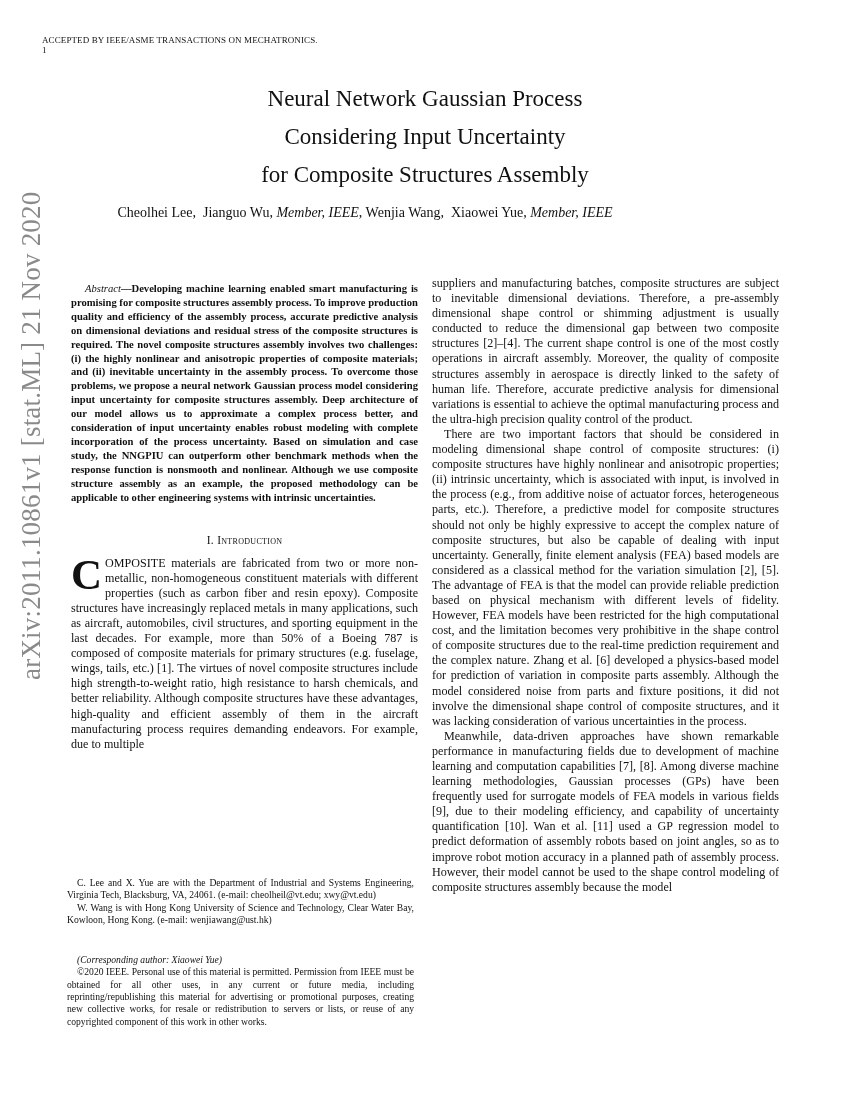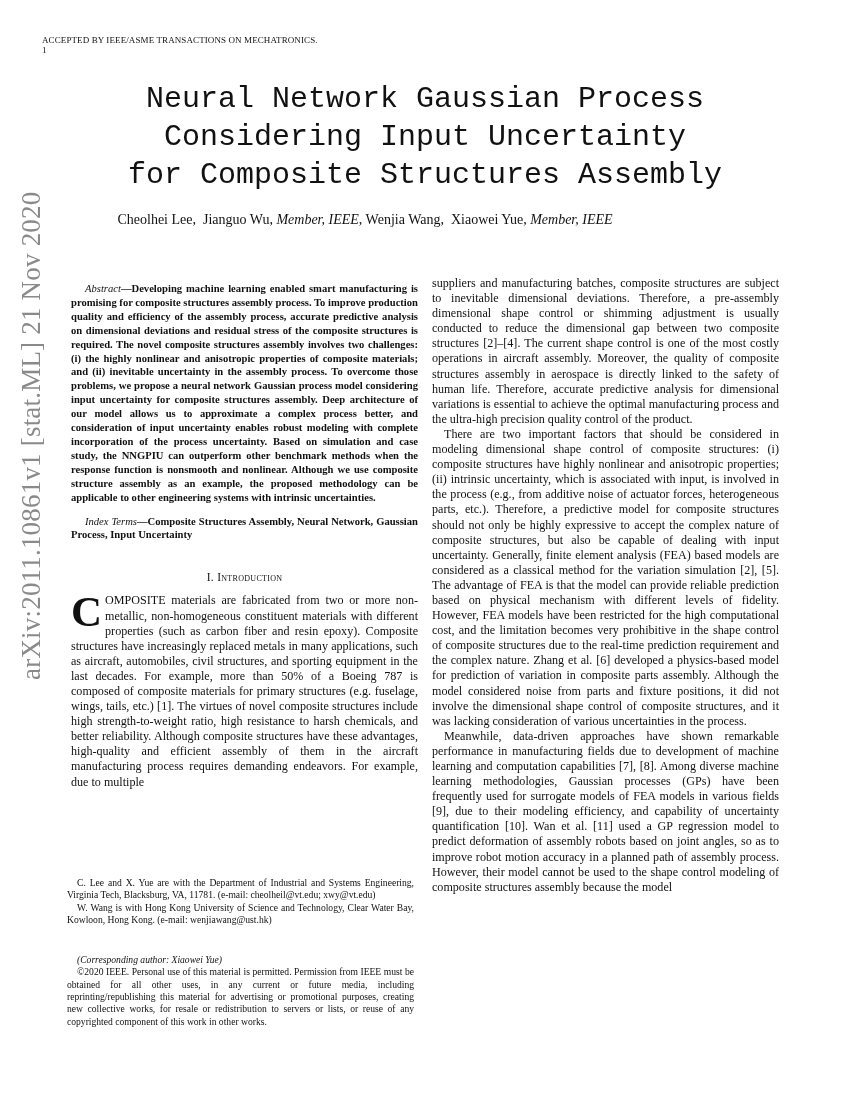--- a/index.html
+++ b/index.html
@@ -1,22 +1,22 @@
 <!DOCTYPE html>
 <html><head>
 <meta charset="utf-8">
 <style>
   html, body { margin: 0; padding: 0; background: #ffffff; }
   body { width: 850px; height: 1100px; position: relative; overflow: hidden;
          font-family: "Liberation Serif", "DejaVu Serif", serif; color: #111; }
   .running-head { position: absolute; top: 35px; left: 42px; right: 42px; font-size: 9px;
                   letter-spacing: 0.1px; display: flex; justify-content: space-between; flex-direction: column; }
   .title { position: absolute; top: 80px; left: 0; width: 850px; text-align: center;
-           font-size: 30px; line-height: 38px; font-weight: normal; font-family: Liberation Mono, monospace; }
-  .authors { position: absolute; top: 212px; left: 0; width: 730px; text-align: center; font-size: 14px; }
+           font-size: 23px; line-height: 38px; font-weight: normal; }
+  .authors { position: absolute; top: 205px; left: 0; width: 730px; text-align: center; font-size: 14px; }
   .authors i { font-style: italic; }
   .arxiv-label { position: absolute; left: 16px; top: 680px; transform-origin: left top;
                  transform: rotate(-90deg); white-space: nowrap; font-size: 27px; color: #8a8a8a;
                  font-family: "Liberation Serif", serif; letter-spacing: 0.2px; }
   .col { position: absolute; width: 347px; font-size: 12.1px; line-height: 15.1px; text-align: justify; }
   .col-left { left: 71px; top: 282px; }
   .col-right { left: 432px; top: 276px; }
   .abstract { font-weight: bold; font-size: 10.6px; line-height: 13.9px; text-indent: 14px; margin: 0; }
   .abstract .lead { font-style: italic; font-weight: normal; }
   .index-terms { font-weight: bold; font-size: 10.6px; line-height: 13.9px; text-indent: 14px; margin: 10px 0 0 0; }
@@ -52,34 +52,31 @@
   <span>Xiaowei Yue,</span>
   <i>Member, IEEE</i>
 </div>
 
 <div class="arxiv-label">arXiv:2011.10861v1  [stat.ML]  21 Nov 2020</div>
 
 <div class="col col-left">
   <p class="abstract">
     <span class="lead">Abstract</span><span>—Developing machine learning enabled smart manufacturing is promising for composite structures assembly process. To improve production quality and efficiency of the assembly process, accurate predictive analysis on dimensional deviations and residual stress of the composite structures is required. The novel composite structures assembly involves two challenges: (i) the highly nonlinear and anisotropic properties of composite materials; and (ii) inevitable uncertainty in the assembly process. To overcome those problems, we propose a neural network Gaussian process model considering input uncertainty for composite structures assembly. Deep architecture of our model allows us to approximate a complex process better, and consideration of input uncertainty enables robust modeling with complete incorporation of the process uncertainty. Based on simulation and case study, the NNGPIU can outperform other benchmark methods when the response function is nonsmooth and nonlinear. Although we use composite structure assembly as an example, the proposed methodology can be applicable to other engineering systems with intrinsic uncertainties.</span>
   </p>
-  <p class="index-terms">
-    <span class="lead">Index Terms</span><span>—Composite Structures Assembly, Neural Network, Gaussian Process, Input Uncertainty</span>
-  </p>
   <div class="section-head">
     <span>I.</span>
     <span class="sc">Introduction</span>
   </div>
   <p class="body noindent">
     <span class="dropcap">C</span><span>OMPOSITE materials are fabricated from two or more non-metallic, non-homogeneous constituent materials with different properties (such as carbon fiber and resin epoxy). Composite structures have increasingly replaced metals in many applications, such as aircraft, automobiles, civil structures, and sporting equipment in the last decades. For example, more than 50% of a Boeing 787 is composed of composite materials for primary structures (e.g. fuselage, wings, tails, etc.) [1]. The virtues of novel composite structures include high strength-to-weight ratio, high resistance to harsh chemicals, and better reliability. Although composite structures have these advantages, high-quality and efficient assembly of them in the aircraft manufacturing process requires demanding endeavors. For example, due to multiple</span>
   </p>
 </div>
 
 <div class="footnotes">
-  <p>C. Lee and X. Yue are with the Department of Industrial and Systems Engineering, Virginia Tech, Blacksburg, VA, 11781. (e-mail: cheolheil@vt.edu; xwy@vt.edu)</p>
+  <p>C. Lee and X. Yue are with the Department of Industrial and Systems Engineering, Virginia Tech, Blacksburg, VA, 24061. (e-mail: cheolheil@vt.edu; xwy@vt.edu)</p>
   <p>W. Wang is with Hong Kong University of Science and Technology, Clear Water Bay, Kowloon, Hong Kong. (e-mail: wenjiawang@ust.hk)</p>
   <p class="corr">(Corresponding author: Xiaowei Yue)</p>
   <p>©2020 IEEE. Personal use of this material is permitted. Permission from IEEE must be obtained for all other uses, in any current or future media, including reprinting/republishing this material for advertising or promotional purposes, creating new collective works, for resale or redistribution to servers or lists, or reuse of any copyrighted component of this work in other works.</p>
 </div>
 
 <div class="col col-right">
   <p class="body noindent">suppliers and manufacturing batches, composite structures are subject to inevitable dimensional deviations. Therefore, a pre-assembly dimensional shape control or shimming adjustment is usually conducted to reduce the dimensional gap between two composite structures [2]–[4]. The current shape control is one of the most costly operations in aircraft assembly. Moreover, the quality of composite structures assembly in aerospace is directly linked to the safety of human life. Therefore, accurate predictive analysis for dimensional variations is essential to achieve the optimal manufacturing process and the ultra-high precision quality control of the product.</p>
   <p class="body">There are two important factors that should be considered in modeling dimensional shape control of composite structures: (i) composite structures have highly nonlinear and anisotropic properties; (ii) intrinsic uncertainty, which is associated with input, is involved in the process (e.g., from additive noise of actuator forces, heterogeneous parts, etc.). Therefore, a predictive model for composite structures should not only be highly expressive to accept the complex nature of composite structures, but also be capable of dealing with input uncertainty. Generally, finite element analysis (FEA) based models are considered as a classical method for the variation simulation [2], [5]. The advantage of FEA is that the model can provide reliable prediction based on physical mechanism with different levels of fidelity. However, FEA models have been restricted for the high computational cost, and the limitation becomes very prohibitive in the shape control of composite structures due to the real-time prediction requirement and the complex nature. Zhang et al. [6] developed a physics-based model for prediction of variation in composite parts assembly. Although the model considered noise from parts and fixture positions, it did not involve the dimensional shape control of composite structures, and it was lacking consideration of various uncertainties in the process.</p>
   <p class="body">Meanwhile, data-driven approaches have shown remarkable performance in manufacturing fields due to development of machine learning and computation capabilities [7], [8]. Among diverse machine learning methodologies, Gaussian processes (GPs) have been frequently used for surrogate models of FEA models in various fields [9], due to their modeling efficiency, and capability of uncertainty quantification [10]. Wan et al. [11] used a GP regression model to predict deformation of assembly robots based on joint angles, so as to improve robot motion accuracy in a planned path of assembly process. However, their model cannot be used to the shape control modeling of composite structures assembly because the model</p>
 </div>

